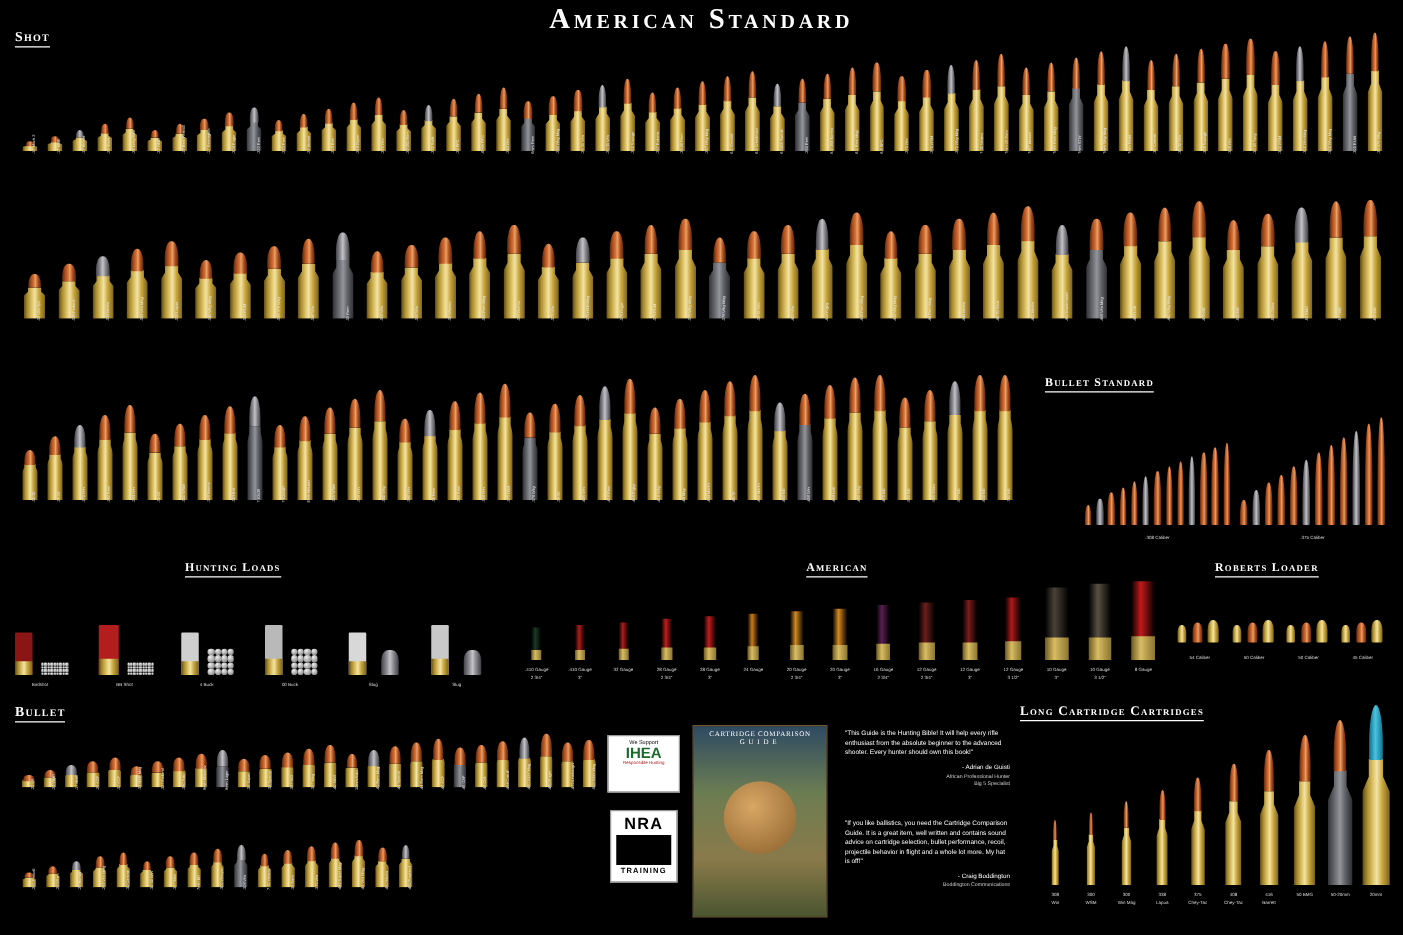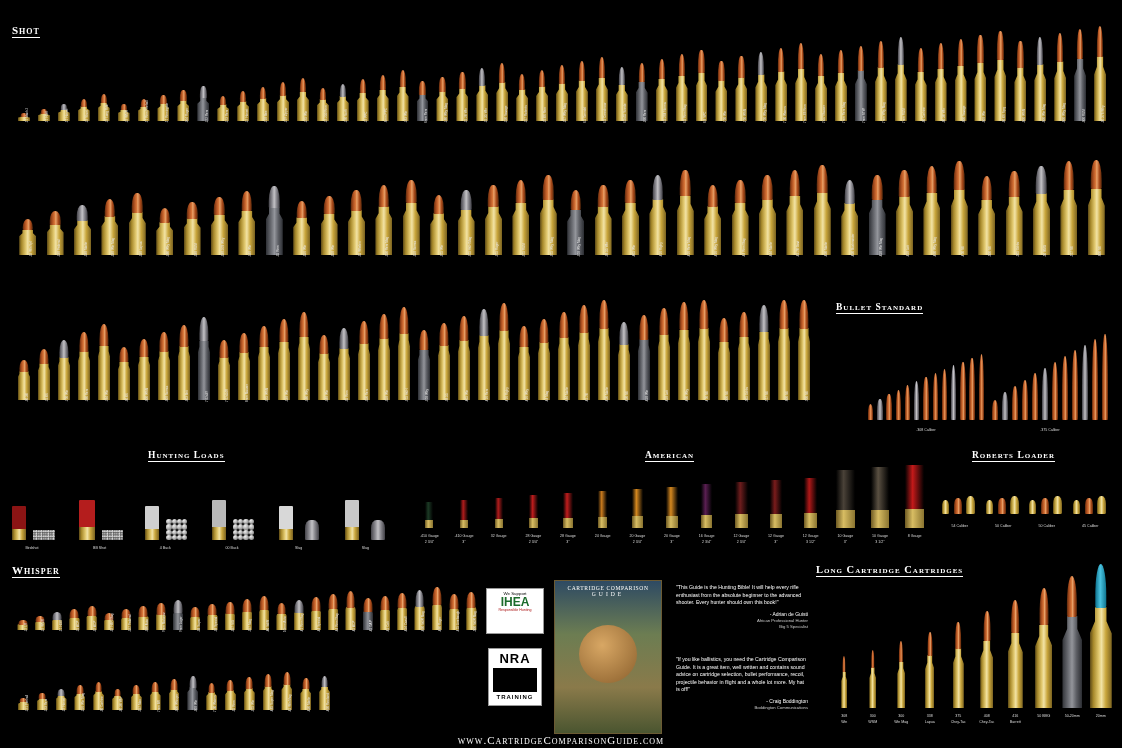--- a/index.html
+++ b/index.html
@@ -46,20 +46,21 @@
   }
 
   .badge{position:absolute;background:#fff;color:#000;text-align:center;}
   .bookcover{position:absolute;border:1px solid #6b5a33;overflow:hidden;}
 </style>
 </head>
 <body>
 
 <div id="poster">
 
+  <div class="title">American Standard</div>
 
   <div class="sec-head" style="left:12px;top:24px;font-size:11px;">
     <span>Shot</span><span class="u"></span>
   </div>
 
   <div class="row" id="rifle-row-1" style="left:14px;top:26px;width:1096px;height:95px;">
       <div class="cart" style="left: 3.98545px; width: 11.9564px; height: 7.2px; bottom: 0px;">
         <div class="case" style="height: 4.896px; background: linear-gradient(90deg, rgb(93, 74, 23) 0%, rgb(168, 138, 44) 16%, rgb(226, 201, 111) 40%, rgb(242, 227, 166) 52%, rgb(201, 166, 60) 72%, rgb(122, 98, 32) 100%); clip-path: polygon(0% 100%, 100% 100%, 100% 28%, 76% 16%, 76% 0%, 24% 0%, 24% 16%, 0% 28%);"></div>
         <div class="bullet" style="width: 6.21731px; height: 3.304px; bottom: 4.396px; background: linear-gradient(90deg, rgb(93, 42, 13) 0%, rgb(165, 74, 28) 20%, rgb(217, 119, 58) 45%, rgb(233, 162, 105) 55%, rgb(168, 74, 26) 78%, rgb(90, 42, 12) 100%); border-radius: 48% 48% 10% 10% / 70% 70% 6% 6%;"></div>
       </div>
@@ -1045,21 +1046,21 @@
       <div class="lab2" style="left: 87px; top: 46px; width: 43.5px;">50 Caliber</div>
       <div style="position: absolute; left: 130.5px; bottom: 16px; width: 43.5px; height: 24px;">
         <div style="position: absolute; bottom: 0px; left: 4px; width: 7px; height: 14px; background: linear-gradient(90deg, rgb(93, 74, 23) 0%, rgb(168, 138, 44) 16%, rgb(226, 201, 111) 40%, rgb(242, 227, 166) 52%, rgb(201, 166, 60) 72%, rgb(122, 98, 32) 100%); border-radius: 45% 45% 10% 10%;"></div>
         <div style="position: absolute; bottom: 0px; left: 16px; width: 8px; height: 16px; background: linear-gradient(90deg, rgb(93, 42, 13) 0%, rgb(165, 74, 28) 20%, rgb(217, 119, 58) 45%, rgb(233, 162, 105) 55%, rgb(168, 74, 26) 78%, rgb(90, 42, 12) 100%); border-radius: 45% 45% 10% 10%;"></div>
         <div style="position: absolute; bottom: 0px; left: 28px; width: 9px; height: 18px; background: linear-gradient(90deg, rgb(93, 74, 23) 0%, rgb(168, 138, 44) 16%, rgb(226, 201, 111) 40%, rgb(242, 227, 166) 52%, rgb(201, 166, 60) 72%, rgb(122, 98, 32) 100%); border-radius: 45% 45% 10% 10%;"></div>
       </div>
       <div class="lab2" style="left: 130.5px; top: 46px; width: 43.5px;">45 Caliber</div>
     </div>
 
   <div class="sec-head" style="left:12px;top:564px;font-size:11px;">
-    <span>Whisper</span><span class="u"></span>
+    <span>Bullet</span><span class="u"></span>
   </div>
   <div class="row" id="handgun-row-1" style="left:14px;top:586px;width:466px;height:44px;">
       <div class="cart" style="left: 3.45185px; width: 10.3556px; height: 10px; bottom: 0px;">
         <div class="case" style="height: 6px; background: linear-gradient(90deg, rgb(93, 74, 23) 0%, rgb(168, 138, 44) 16%, rgb(226, 201, 111) 40%, rgb(242, 227, 166) 52%, rgb(201, 166, 60) 72%, rgb(122, 98, 32) 100%); clip-path: polygon(0% 100%, 100% 100%, 100% 12%, 93% 0%, 93% 0%, 7% 0%, 7% 0%, 0% 12%);"></div>
         <div class="bullet" style="width: 8.90578px; height: 5px; bottom: 5.5px; background: linear-gradient(90deg, rgb(93, 42, 13) 0%, rgb(165, 74, 28) 20%, rgb(217, 119, 58) 45%, rgb(233, 162, 105) 55%, rgb(168, 74, 26) 78%, rgb(90, 42, 12) 100%); border-radius: 48% 48% 10% 10% / 70% 70% 6% 6%;"></div>
       </div>
       <div class="lab" style="left: 10.0296px; top: 46px;">.22 LR</div>
       <div class="cart" style="left: 20.7111px; width: 10.3556px; height: 13.9186px; bottom: 0px;">
         <div class="case" style="height: 8.35119px; background: linear-gradient(90deg, rgb(93, 74, 23) 0%, rgb(168, 138, 44) 16%, rgb(226, 201, 111) 40%, rgb(242, 227, 166) 52%, rgb(201, 166, 60) 72%, rgb(122, 98, 32) 100%); clip-path: polygon(0% 100%, 100% 100%, 100% 12%, 93% 0%, 93% 0%, 7% 0%, 7% 0%, 0% 12%);"></div>
         <div class="bullet" style="width: 8.90578px; height: 6.56746px; bottom: 7.85119px; background: linear-gradient(90deg, rgb(93, 42, 13) 0%, rgb(165, 74, 28) 20%, rgb(217, 119, 58) 45%, rgb(233, 162, 105) 55%, rgb(168, 74, 26) 78%, rgb(90, 42, 12) 100%); border-radius: 48% 48% 10% 10% / 70% 70% 6% 6%;"></div>
@@ -1369,14 +1370,13 @@
       <div class="lab2" style="left: 224px; top: 132px; width: 36.5px;">50-20mm</div>
       <div class="lab2" style="left: 224px; top: 138px; width: 36.5px;"></div>
       <div class="cart" style="left: 259.75px; width: 22px; height: 144px; bottom: 22px;">
         <div class="case" style="height: 100.8px; background: linear-gradient(90deg, rgb(93, 74, 23) 0%, rgb(168, 138, 44) 16%, rgb(226, 201, 111) 40%, rgb(242, 227, 166) 52%, rgb(201, 166, 60) 72%, rgb(122, 98, 32) 100%); clip-path: polygon(0% 100%, 100% 100%, 100% 26%, 76% 14%, 76% 0%, 24% 0%, 24% 14%, 0% 26%);"></div>
         <div class="bullet" style="width: 11.44px; height: 44.2px; bottom: 100.3px; background: linear-gradient(90deg, rgb(13, 111, 140), rgb(73, 195, 224) 45%, rgb(14, 117, 144)); border-radius: 48% 48% 10% 10% / 70% 70% 6% 6%;"></div>
       </div>
       <div class="lab2" style="left: 252.5px; top: 132px; width: 36.5px;">20mm</div>
       <div class="lab2" style="left: 252.5px; top: 138px; width: 36.5px;"></div>
     </div>
 
-  <div class="footer">www.CartridgeComparisonGuide.com</div>
 </div>
 
 </body></html>

